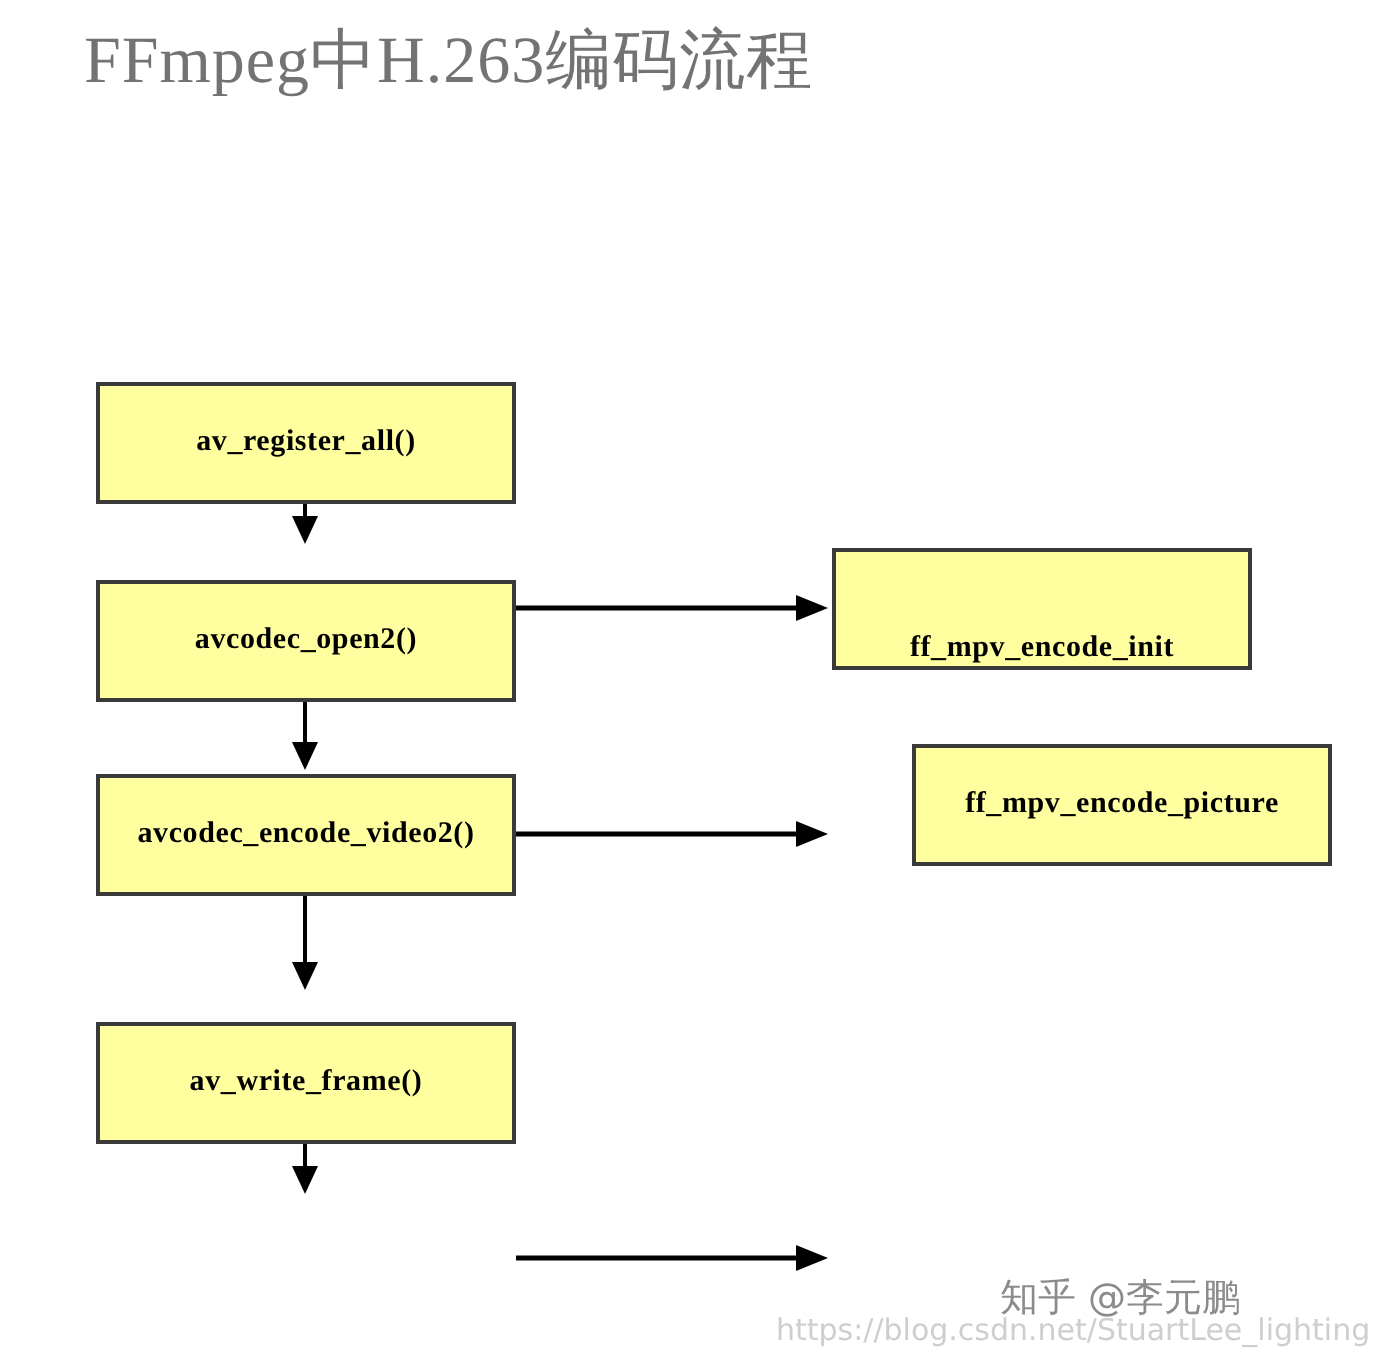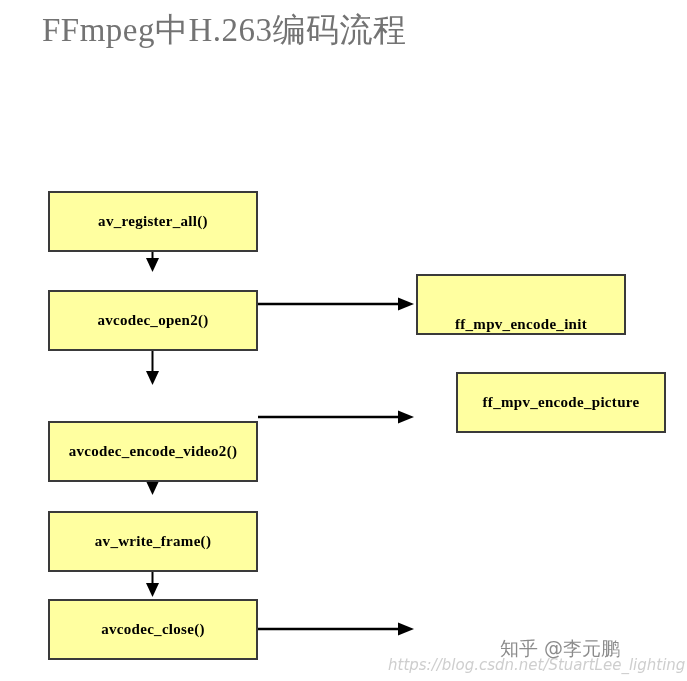--- a/index.html
+++ b/index.html
@@ -40,21 +40,21 @@
     font-family: "Liberation Serif", "DejaVu Serif", serif;
     font-weight: bold;
     font-size: 15px;
     color: #000000;
     letter-spacing: 0.3px;
     white-space: nowrap;
   }
   
   .n-l1 { left: 48px;  top: 171px; margin-top: 20px; }
   .n-l2 { left: 48px;  top: 290px; text-align: center; }
-  .n-l3 { left: 48px;  top: 387px; margin-top: 34px; }
+  .n-l3 { left: 48px;  top: 387px; }
   .n-l4 { left: 48px;  top: 511px; }
   .n-l5 { left: 48px;  top: 599px; }
   .n-r2 { left: 416px; top: 274px; align-items: flex-end; }
   .n-r3 { left: 416px; top: 372px; margin-left: 40px; }
   .n-r5 { left: 416px; top: 599px; }
 
   .edges-svg {
     position: absolute;
     left: 0; top: 0;
     width: 687px;
@@ -72,21 +72,20 @@
     text-align: right;
   }
   .wm-csdn {
     position: absolute;
     left: 388px;
     top: 656px;
     font-family: "DejaVu Sans", "Liberation Sans", sans-serif;
     font-size: 15px;
     color: rgba(190, 190, 190, 0.75);
     white-space: nowrap;
-    font-style: italic;
   }
 </style>
 </head>
 <body>
 
 <div class="canvas">
 
   <div class="page-title">FFmpeg中H.263编码流程</div>
 
   <svg class="edges-svg" viewBox="0 0 687 681" xmlns="http://www.w3.org/2000/svg">
@@ -127,23 +126,20 @@
   </div>
   <div class="flow-node n-l2">
     <span class="node-label">avcodec_open2()</span>
   </div>
   <div class="flow-node n-l3">
     <span class="node-label">avcodec_encode_video2()</span>
   </div>
   <div class="flow-node n-l4">
     <span class="node-label">av_write_frame()</span>
   </div>
-  <div class="flow-node n-l5">
-    <span class="node-label">avcodec_close()</span>
-  </div>
   <div class="flow-node n-r2">
     <span class="node-label">ff_mpv_encode_init</span>
   </div>
   <div class="flow-node n-r3">
     <span class="node-label">ff_mpv_encode_picture</span>
   </div>
 
   <div class="wm-csdn">https://blog.csdn.net/StuartLee_lighting</div>
   <div class="wm-zhihu">知乎 @李元鹏</div>
 

